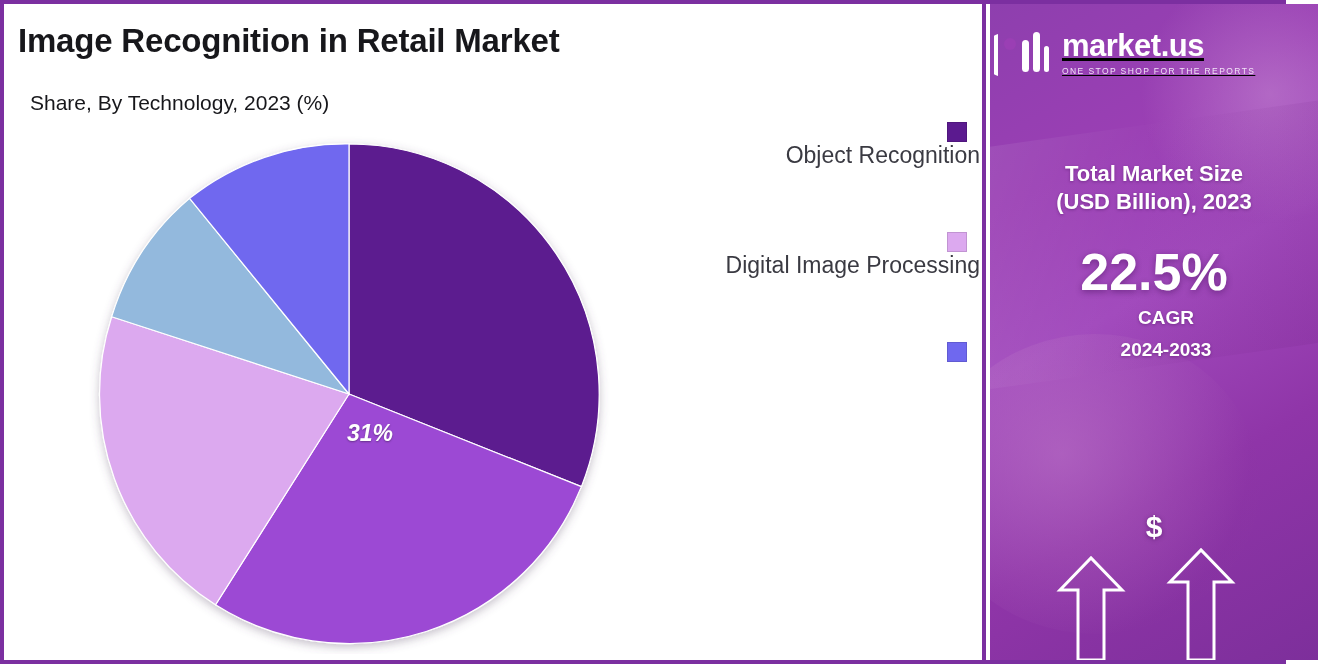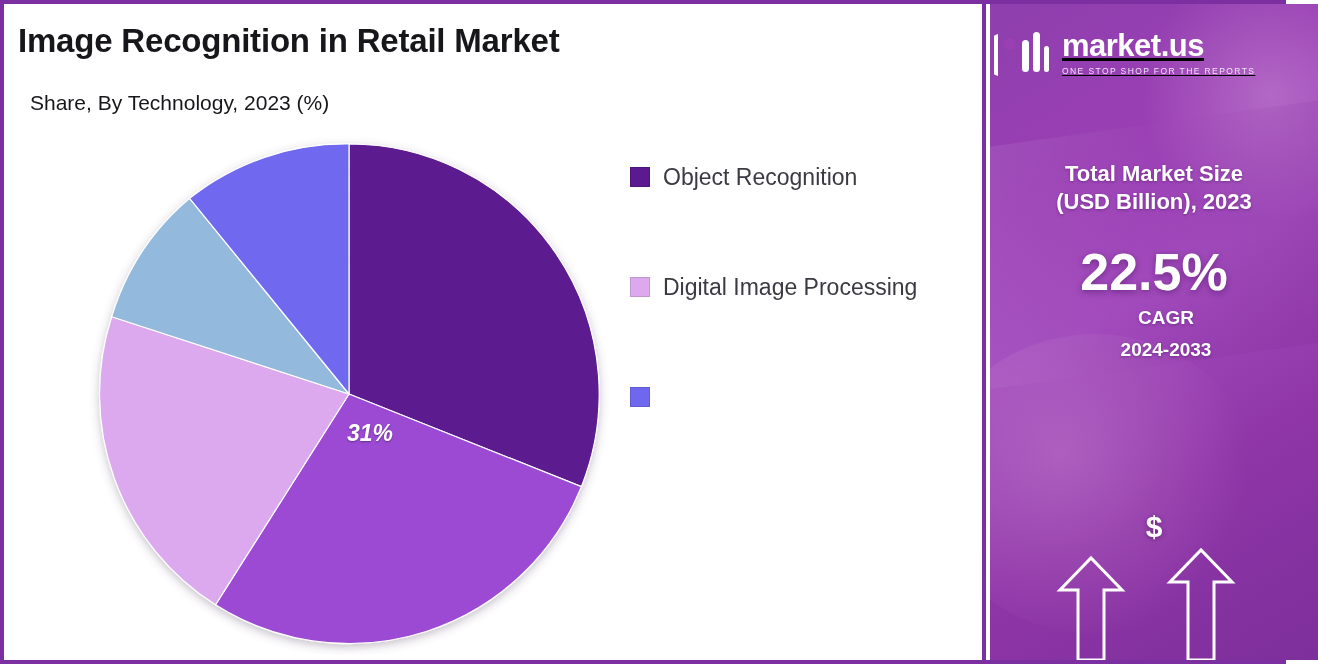--- a/index.html
+++ b/index.html
@@ -73,22 +73,23 @@
   }
   
   #legend {
     position: absolute;
     left: 626px;
     top: 118px;
     width: 350px;
   }
   .legend-row {
     display: flex;
-    align-items: center;
+    align-items: flex-end;
     height: 110px;
+    flex-direction: column;
   }
   .legend-swatch {
     width: 20px;
     height: 20px;
     flex: 0 0 20px;
     margin-right: 13px;
     border: 1px solid rgba(0,0,0,0.12);
     box-sizing: border-box;
   }
   .legend-text {

